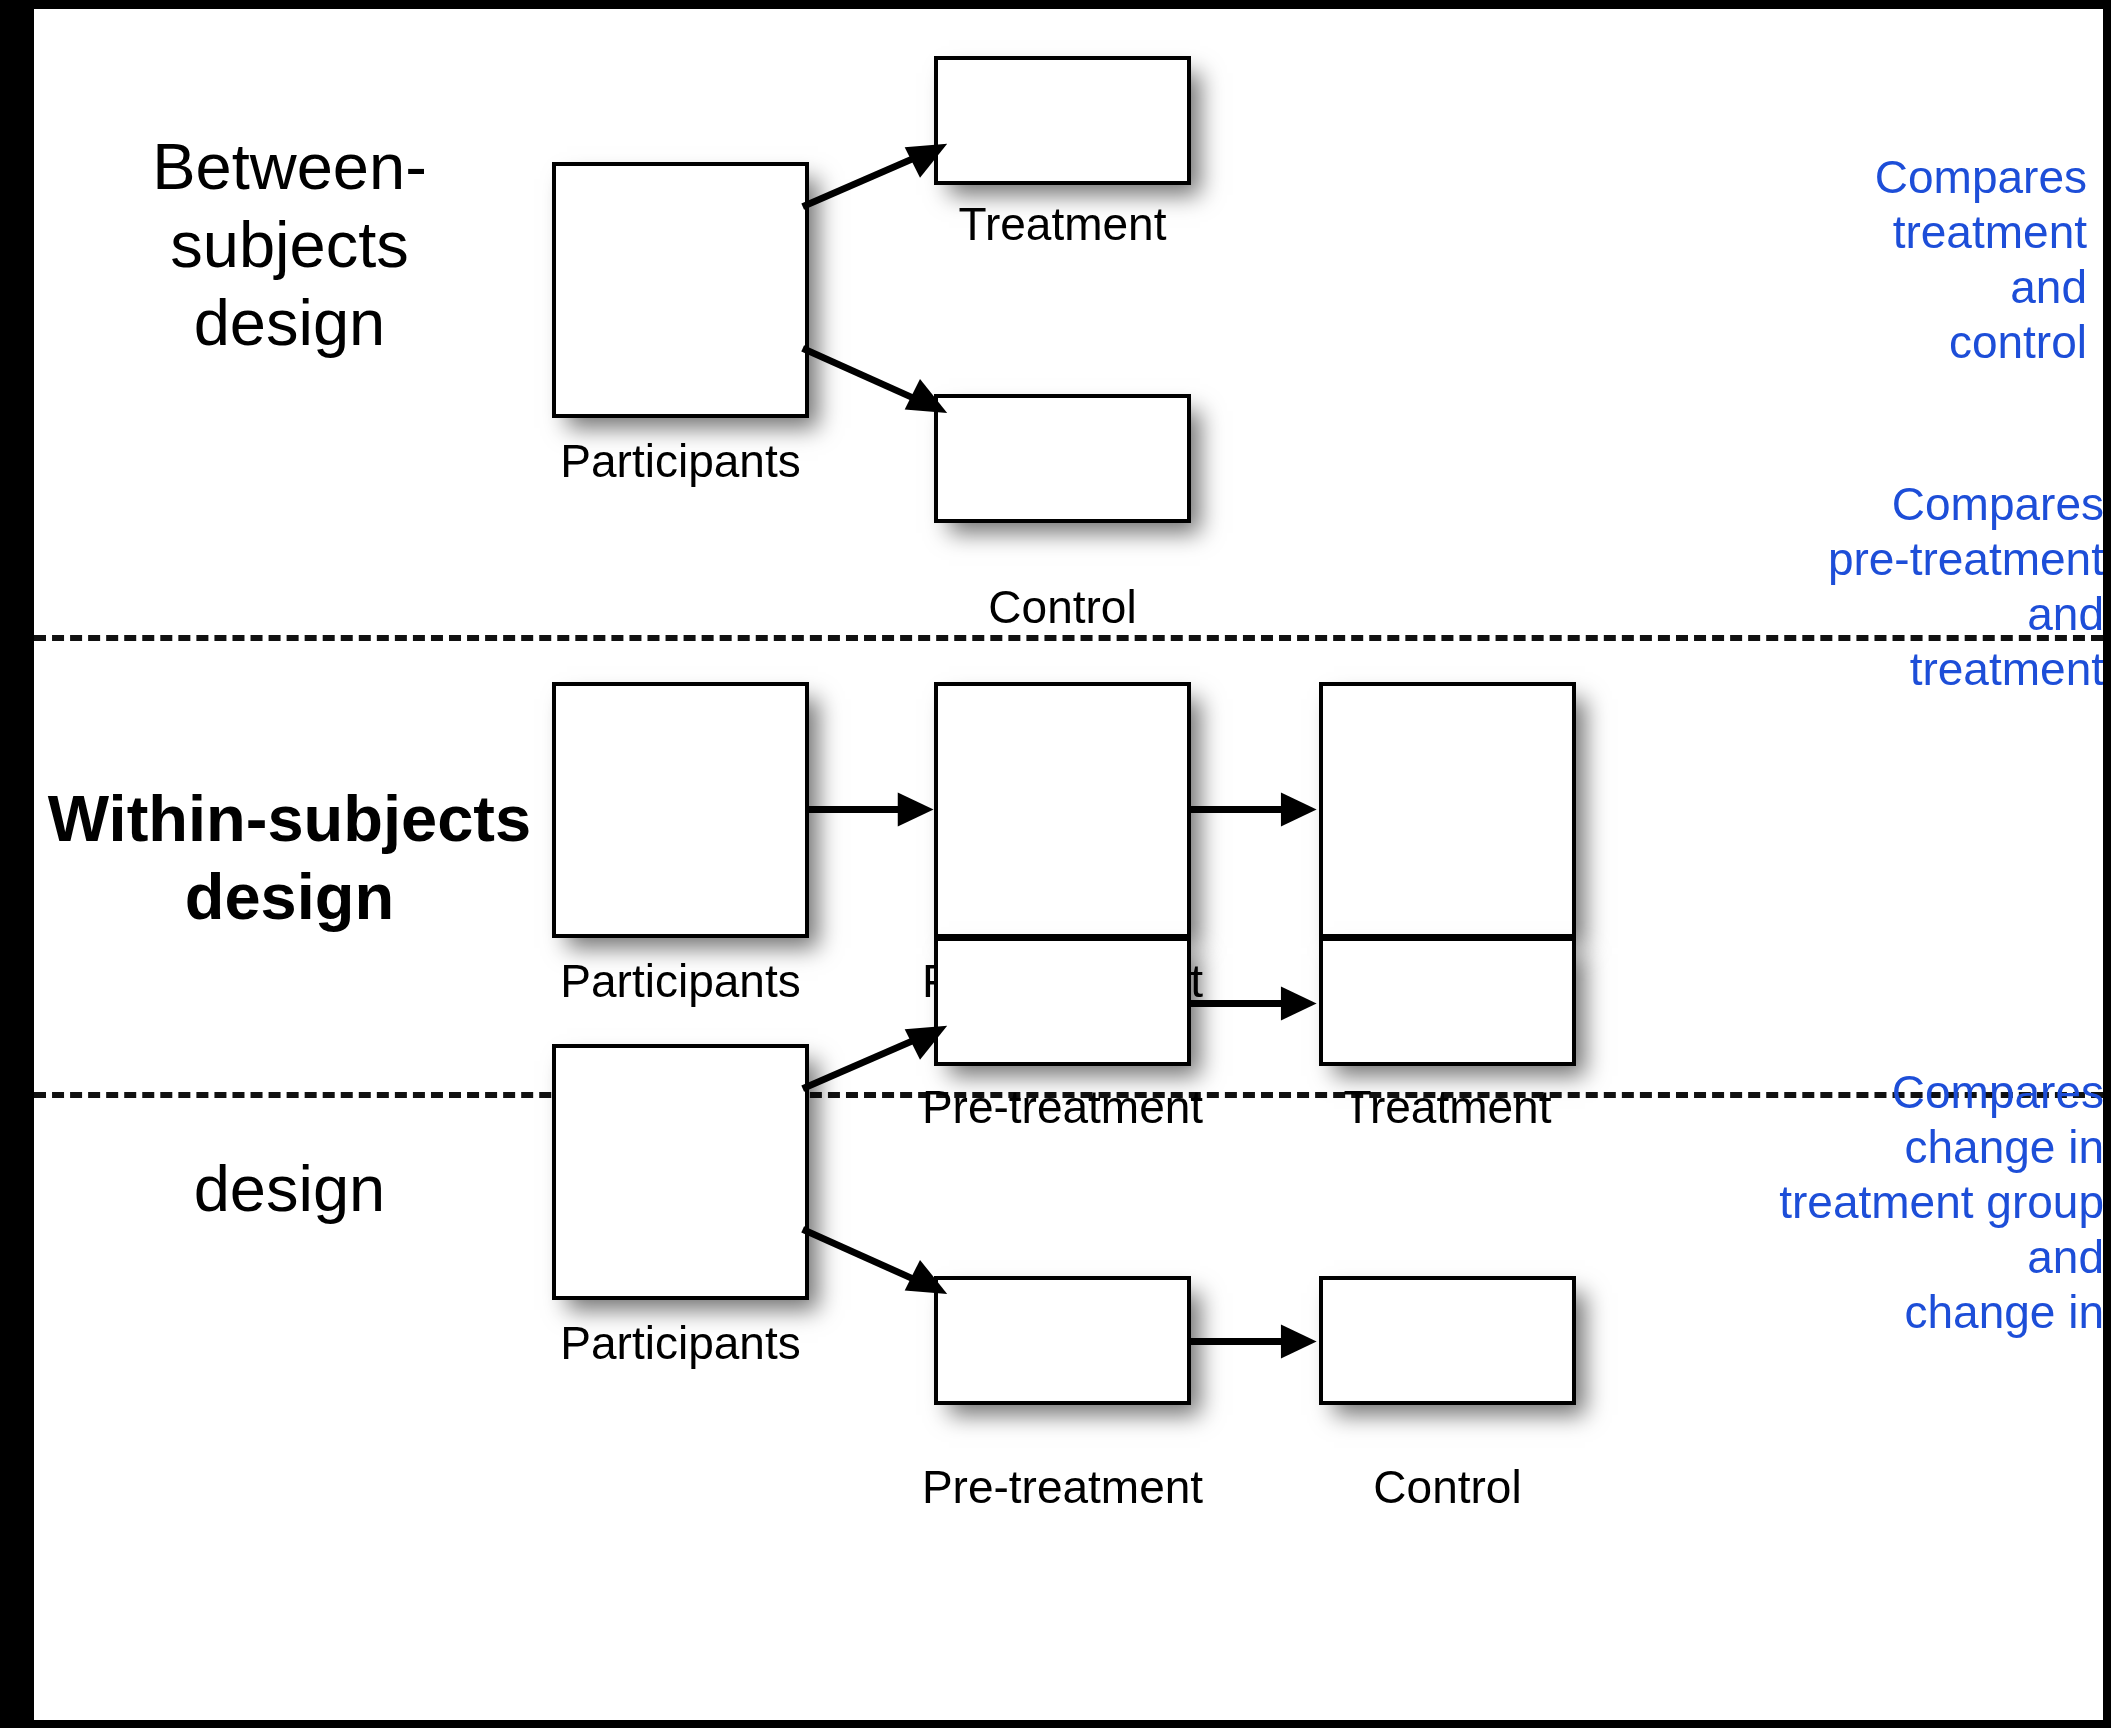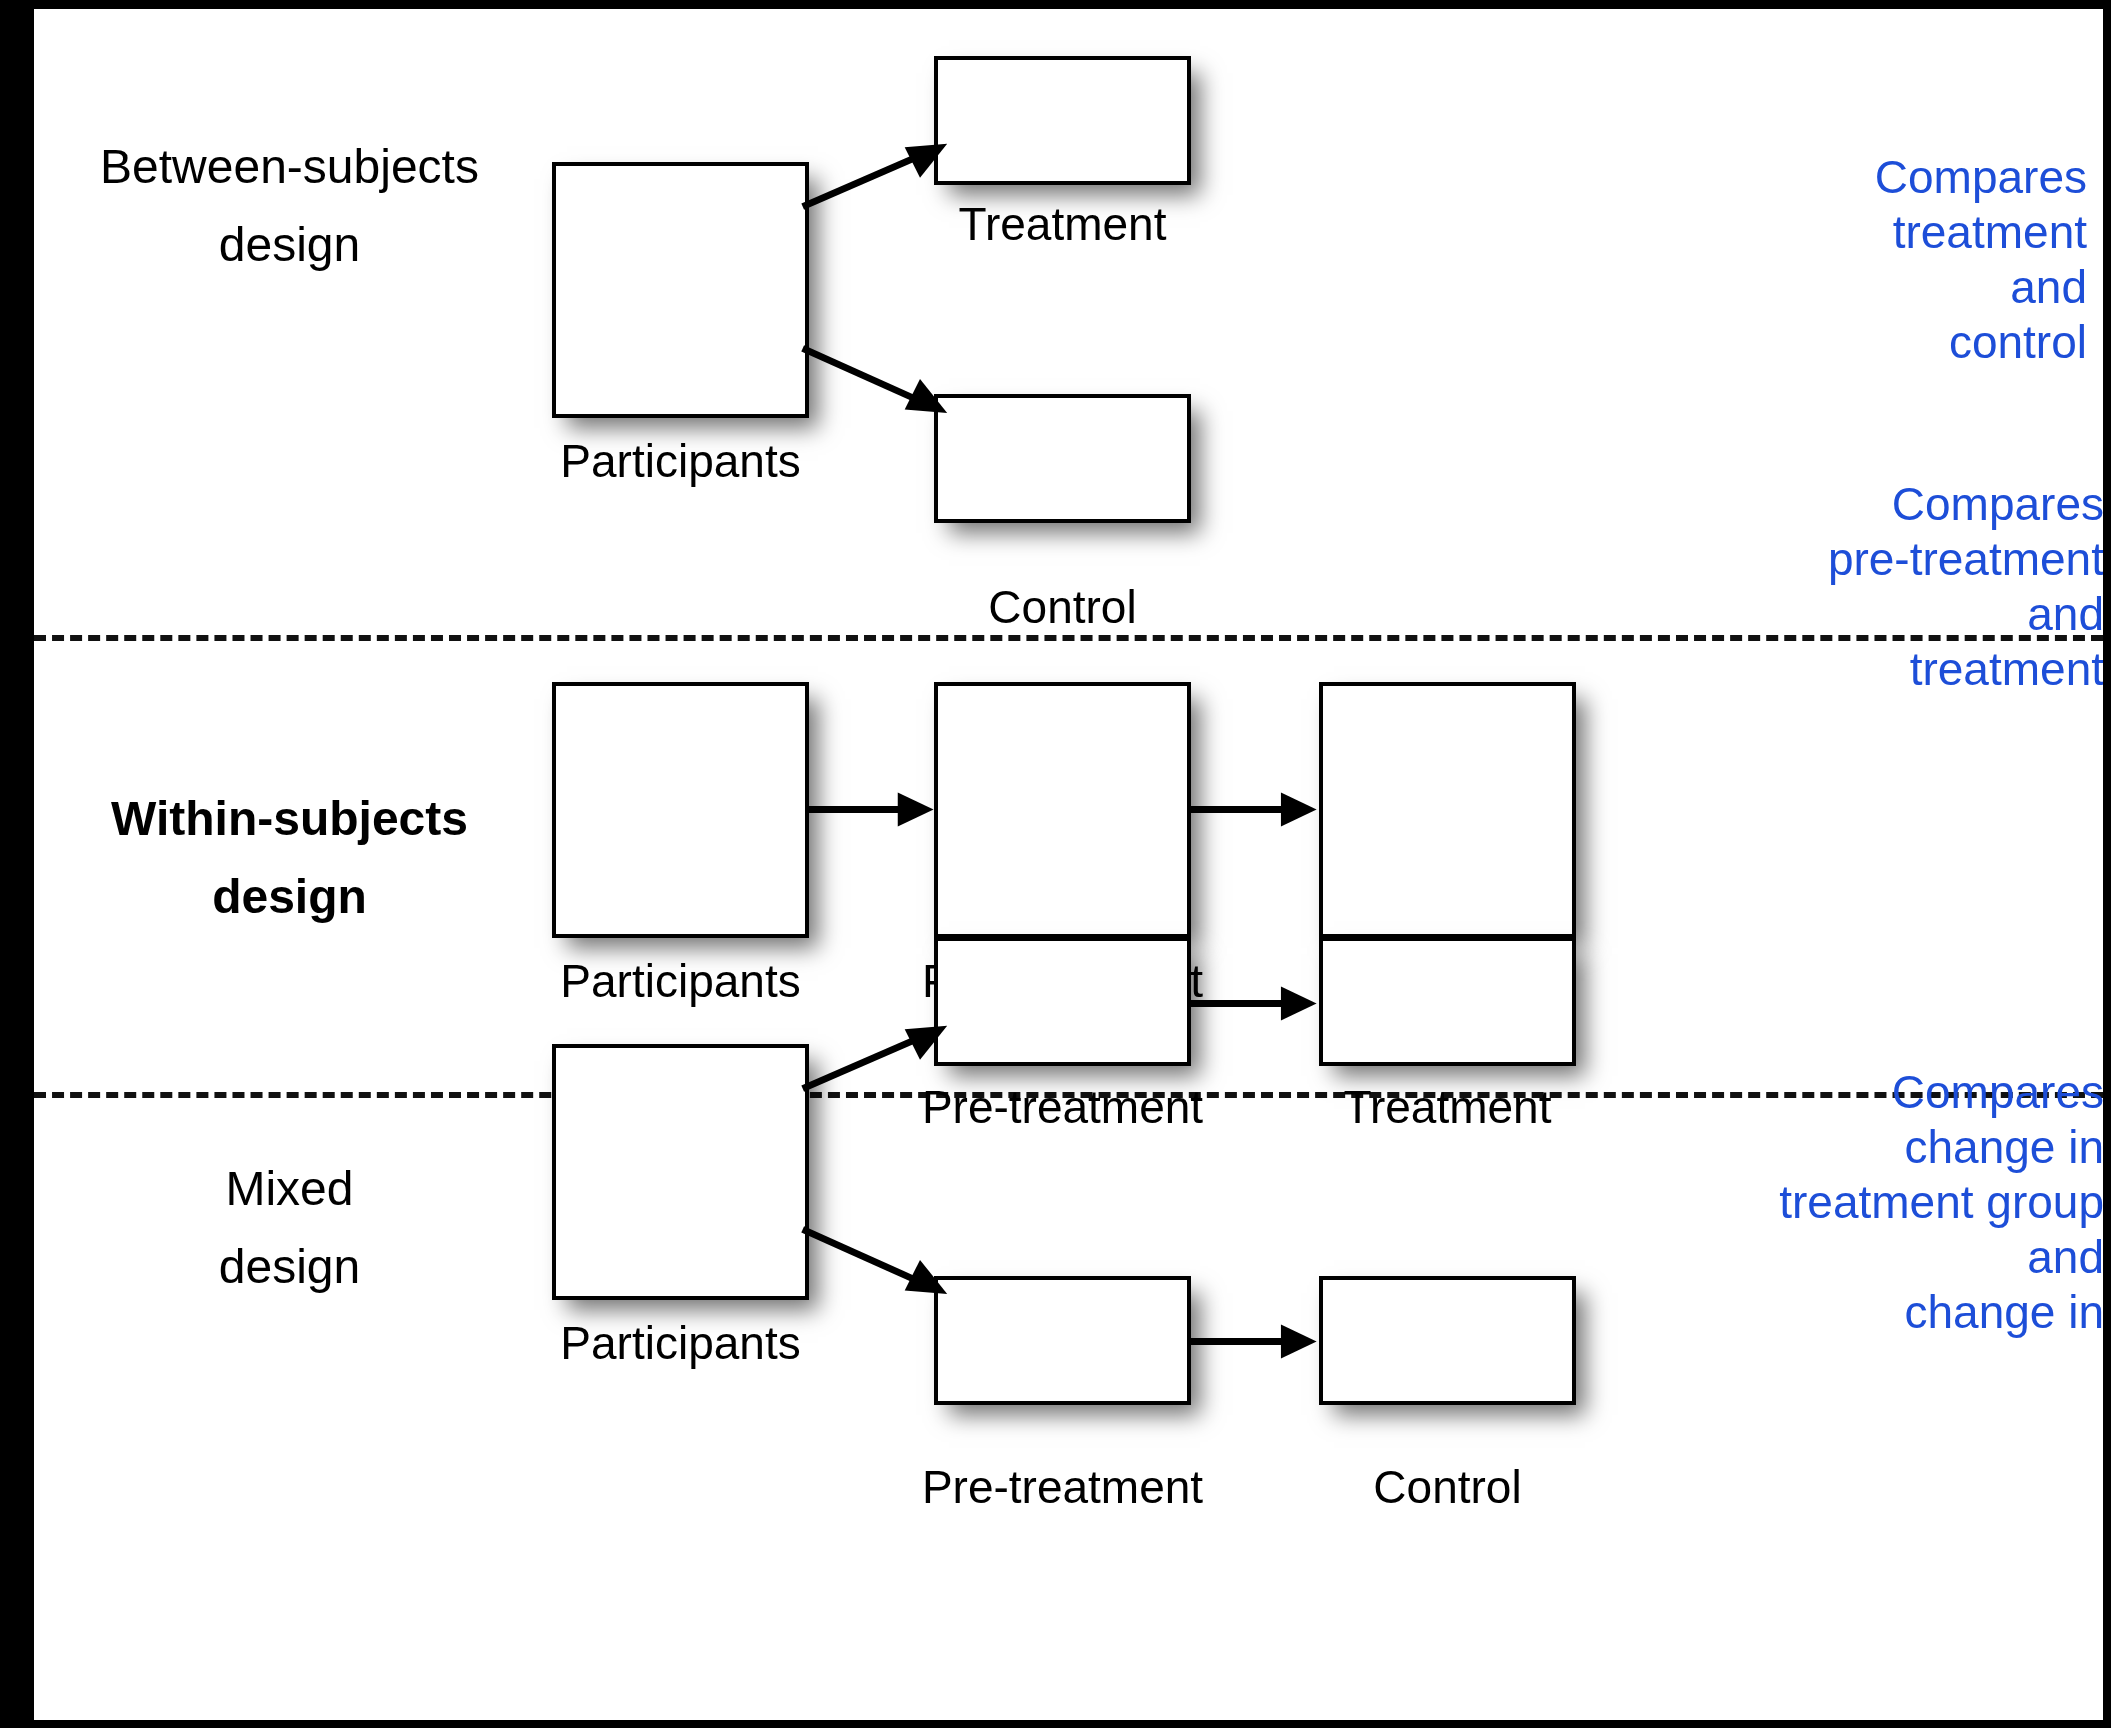--- a/index.html
+++ b/index.html
@@ -41,21 +41,21 @@
     position: absolute;
     text-align: center;
     font-size: 46px;
     line-height: 53px;
     color: #000000;
     white-space: nowrap;
   }
   .row-title {
     position: absolute;
     text-align: center;
-    font-size: 48px;
+    font-size: 65px;
     line-height: 78px;
     color: #000000;
   }
   .side-note {
     position: absolute;
     text-align: right;
     font-size: 46px;
     line-height: 55px;
     color: #1d4ed8;
   }
@@ -139,21 +139,20 @@
     <div class="side-note" style="left:1695px; top:468px; width:375px;">
       <div>Compares</div>
       <div>pre-treatment</div>
       <div>and</div>
       <div>treatment</div>
     </div>
 
     <div class="divider" style="left:0px; top:1083px; width:2069px;"></div>
 
     <div class="row-title" style="left:0px; top:1141px; width:511px;">
-      <div>Mixed</div>
       <div>design</div>
     </div>
 
     <div class="node" style="left:518px; top:1035px; width:257px; height:256px;"></div>
     <div class="node-label" style="left:518px; top:1308px; width:257px;">Participants</div>
 
     <div class="node" style="left:900px; top:928px; width:257px; height:129px;"></div>
     <div class="node-label" style="left:876px; top:1072px; width:305px;">Pre-treatment</div>
 
     <div class="node" style="left:1285px; top:928px; width:257px; height:129px;"></div>

